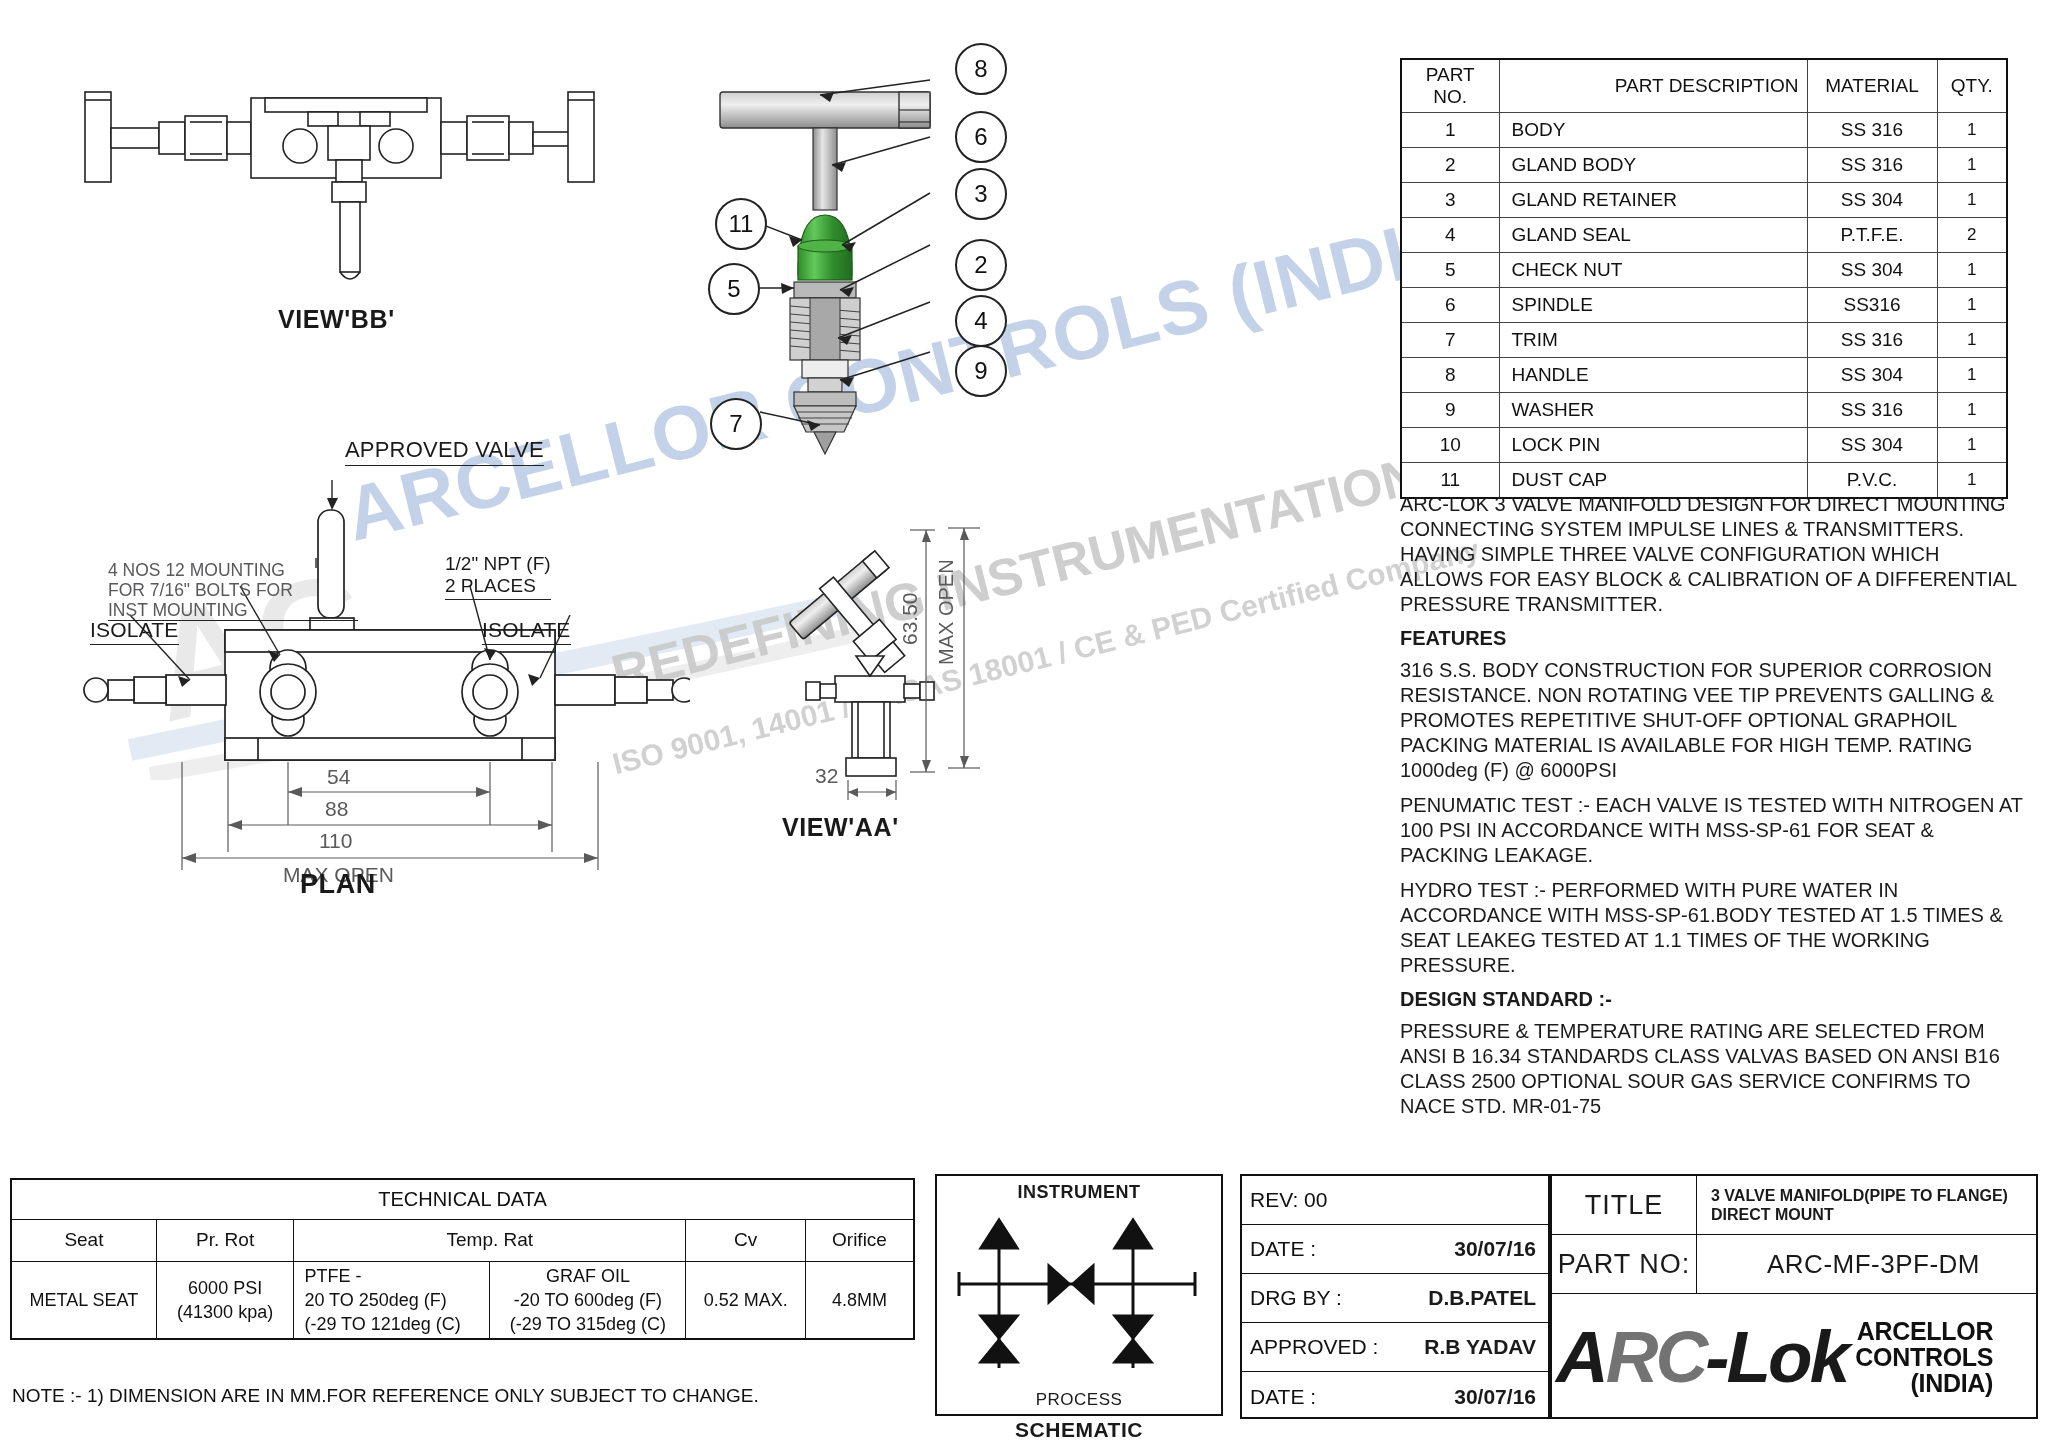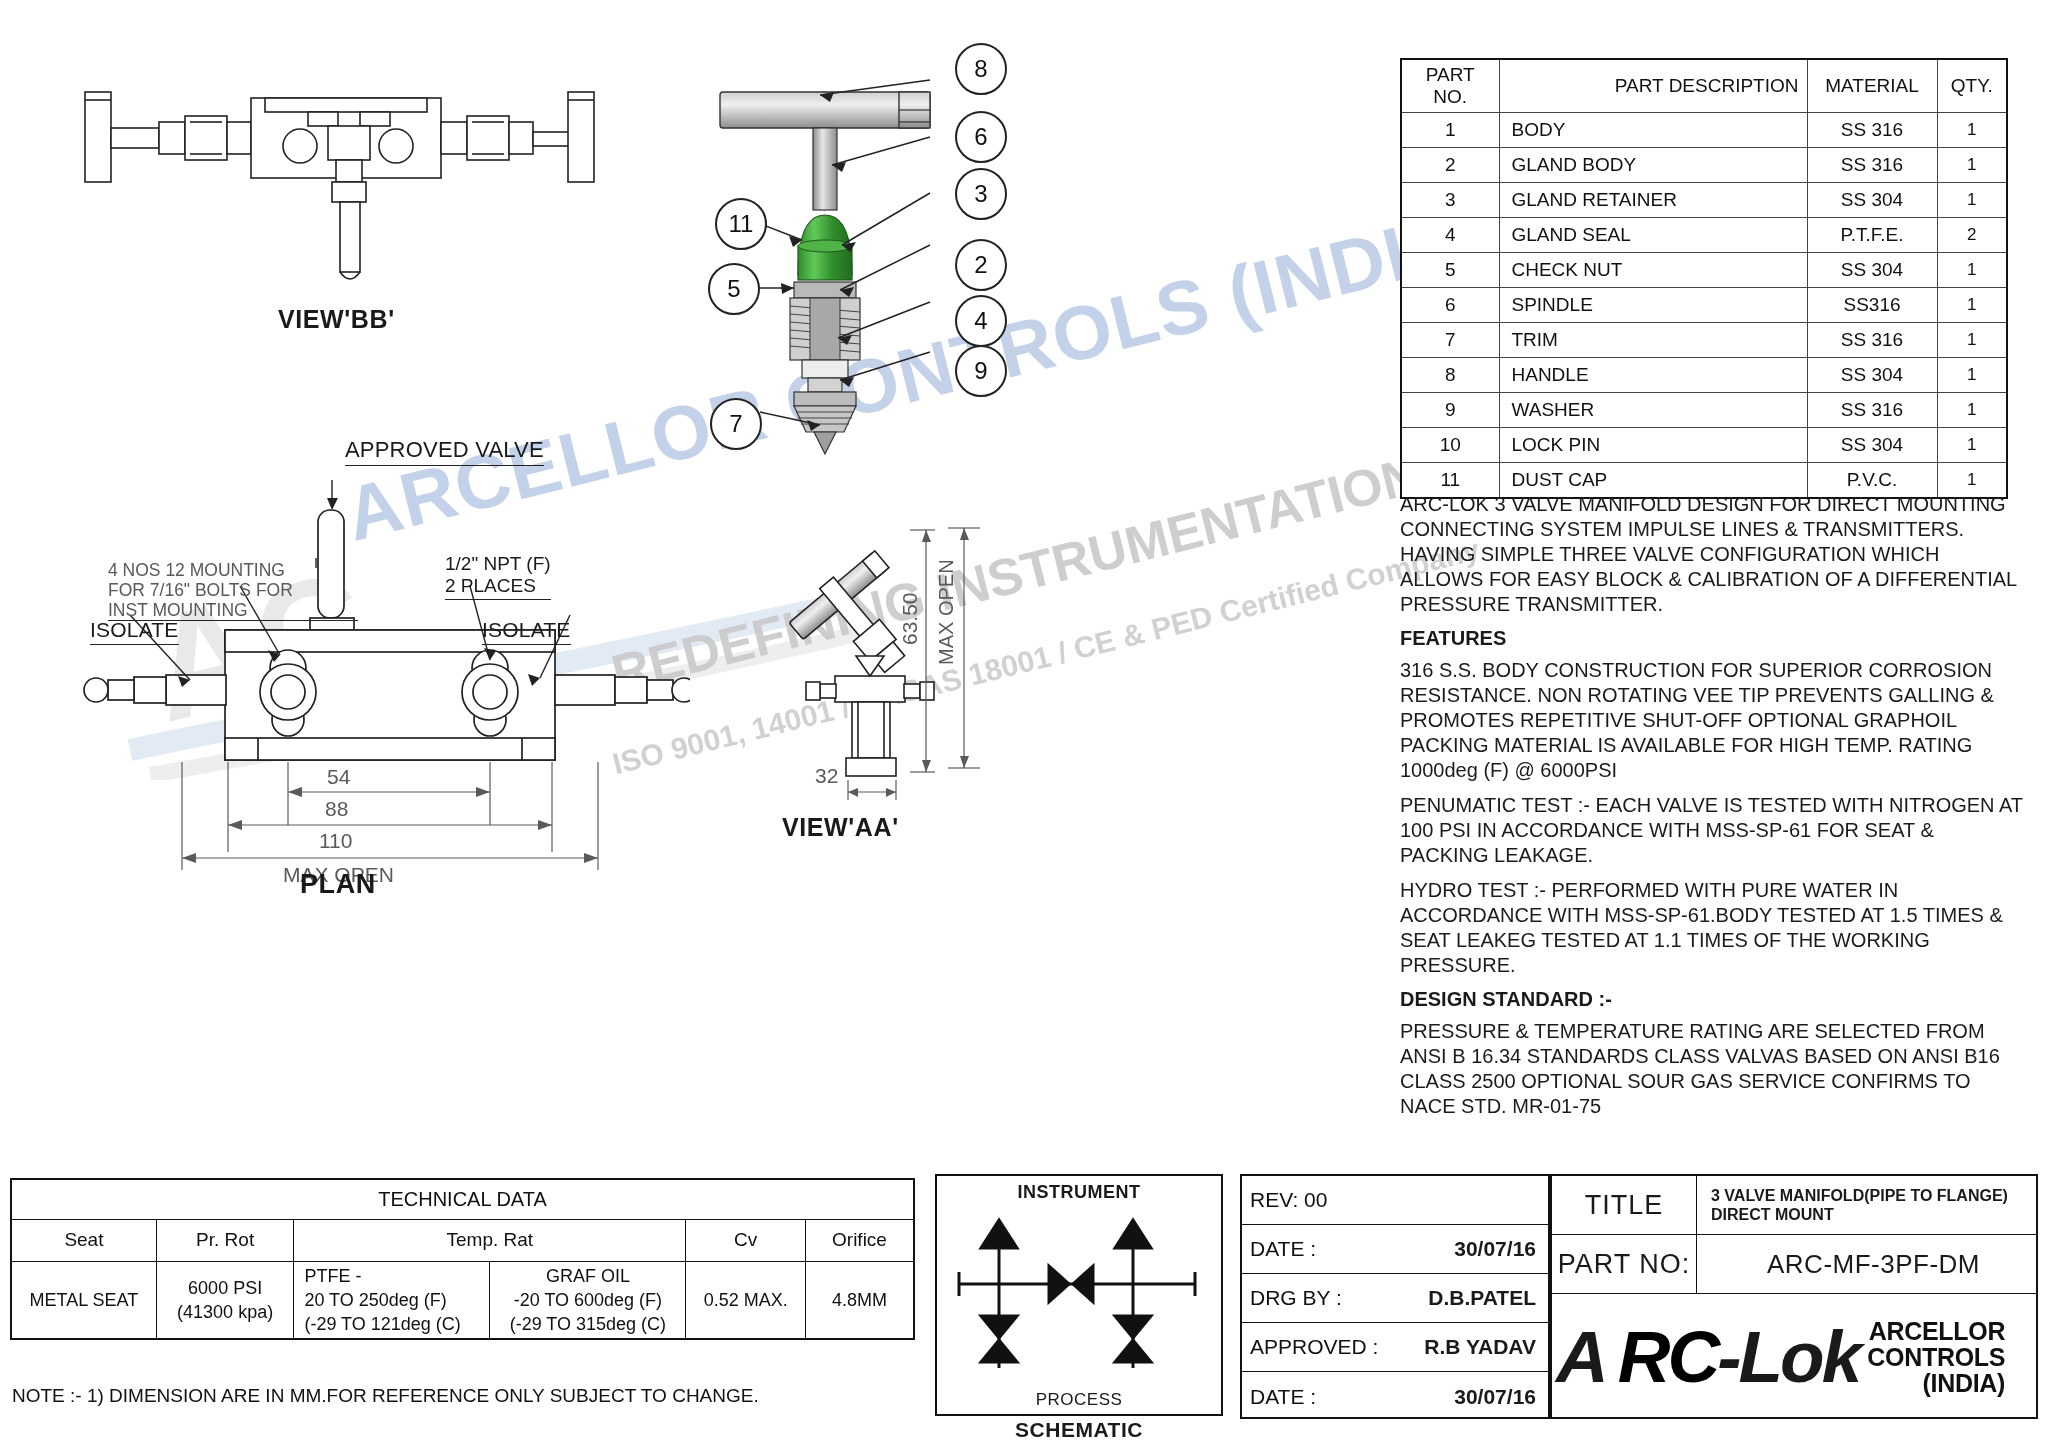--- a/index.html
+++ b/index.html
@@ -138,21 +138,21 @@
   }
   .tb-right .cellv { flex:1; padding-left:14px; }
   .tb-right .title-val { font-size:16px; font-weight:700; line-height:19px; }
   .tb-right .part-val { font-size:26px; text-align:center; width:100%; letter-spacing:.5px; }
 
   .logo-area {
     position:relative; height:125px; display:flex; align-items:center; padding-left:4px;
   }
   .logo-arclok { font-size:73px; font-weight:900; letter-spacing:-3px; line-height:1; font-style:italic; }
   .logo-arclok .blk { color:#1a1a1a; }
-  .logo-arclok .blu { color:#000000;margin-left:12px; }
+  .logo-arclok .blu { color:#737373; }
   .logo-txt {
     margin-left:8px; font-size:25px; font-weight:700; line-height:26px; color:#111;
     letter-spacing:-.3px;
     text-align:right;
   }
   svg { display:block; }
   .dim-txt { position:absolute; font-size:21px; color:#5a5a5c; }
 </style>
 </head>
 <body>

